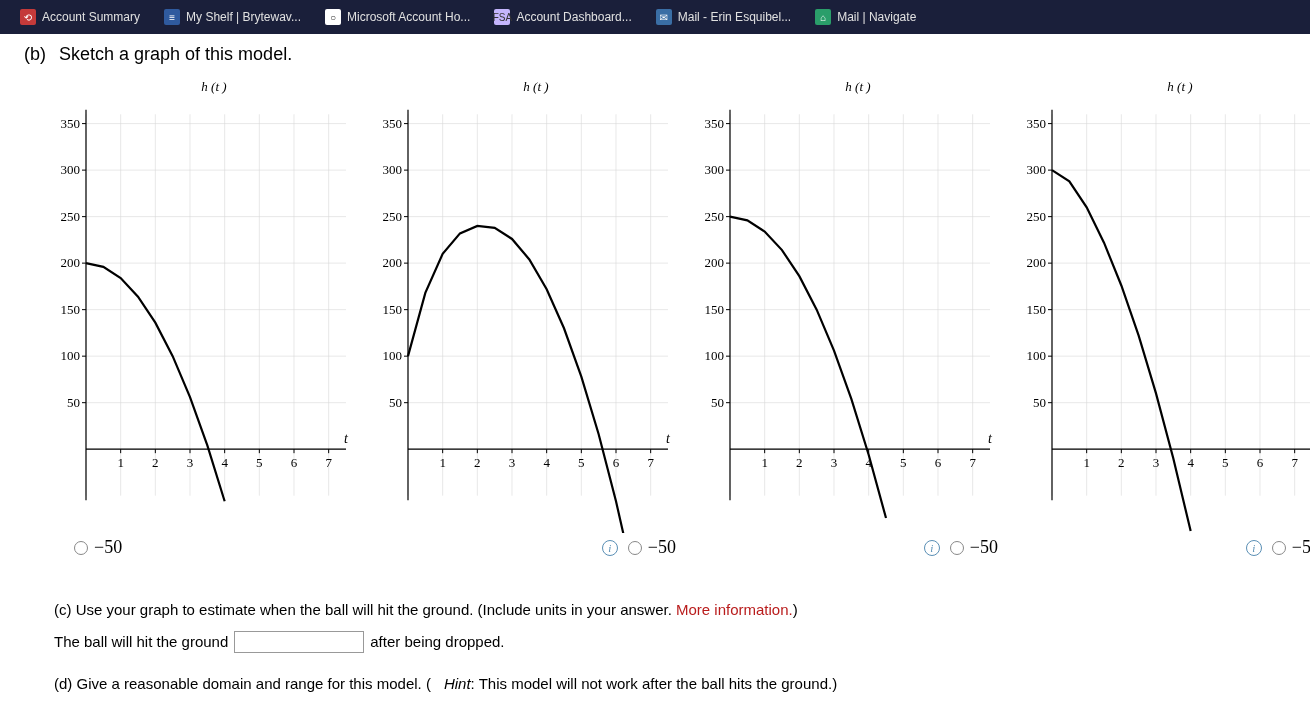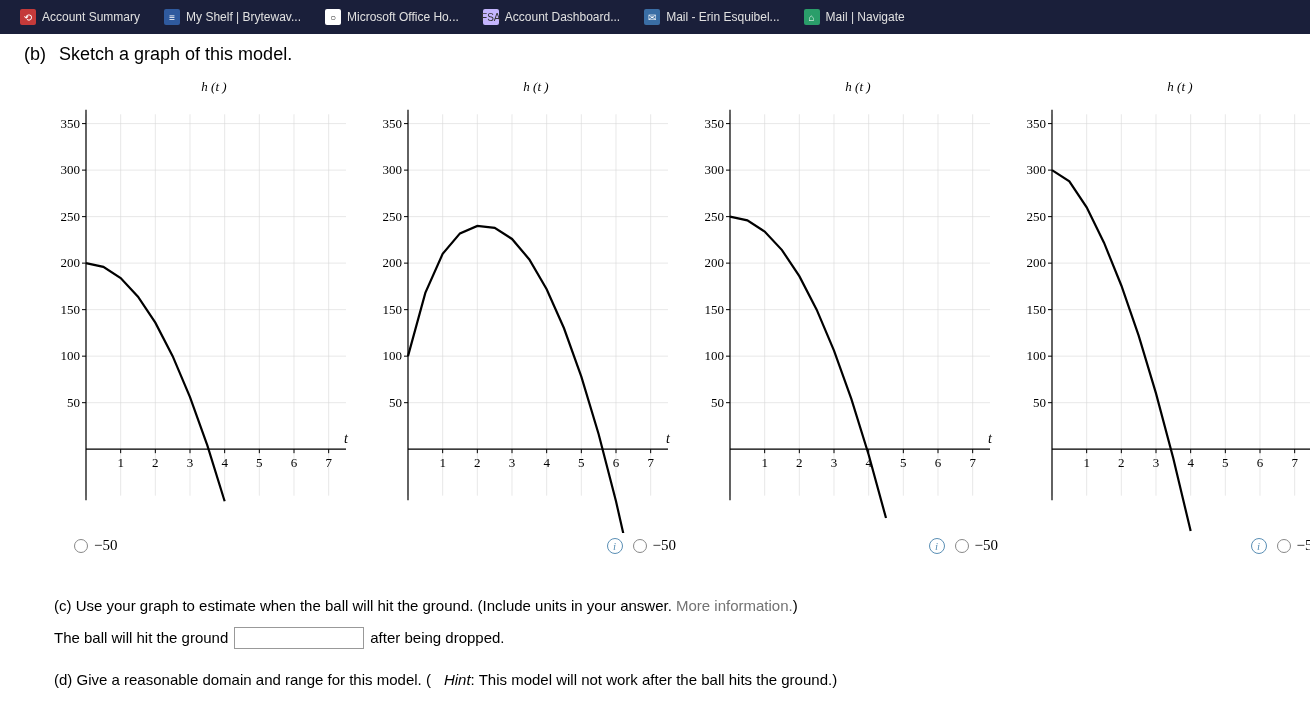--- a/index.html
+++ b/index.html
@@ -10,42 +10,42 @@
   .content { background: #fff; padding: 10px 40px 30px 24px; min-height: 676px; }
   .part-label { font-size: 18px; margin-bottom: 14px; }
   .part-label .pl { margin-right: 8px; }
   .charts-row { display: flex; gap: 12px; margin-left: 20px; margin-bottom: 40px; }
   .chart-wrap { position: relative; }
   .chart-title { font-style: italic; font-family: "Times New Roman", serif; font-size: 13px; text-align: center; margin-bottom: 2px; margin-left: 30px; }
   .chart-svg { display: block; }
   .radio-row { display: flex; align-items: center; gap: 6px; margin-top: 4px; margin-left: 30px; }
   .radio-circle { width: 14px; height: 14px; border: 1px solid #888; border-radius: 50%; background: #fff; }
   .info-icon { width: 16px; height: 16px; border: 1px solid #5a8fb5; border-radius: 50%; display: flex; align-items: center; justify-content: center; color: #5a8fb5; font-family: serif; font-style: italic; font-size: 11px; margin-left: auto; margin-right: 4px; }
-  .yneg { font-size: 15px; font-family: "Times New Roman", serif; }
+  .yneg { font-size: 18px; font-family: "Times New Roman", serif; }
   .part-c, .part-d { margin-left: 30px; margin-bottom: 18px; font-size: 15px; line-height: 1.6; }
-  .more-info { color: #737373; }
+  .more-info { color: #b91c1c; }
   .answer-line { margin-top: 8px; display: flex; align-items: center; gap: 6px; flex-wrap: wrap; }
   .blank-input { width: 130px; height: 22px; border: 1px solid #999; background: #fff; }
   .hint { font-style: italic; margin-left: 13px; }
 </style>
 </head>
 <body>
 
 <div class="browser-bar" id="tab-bar">
     <div class="tab">
       <div class="favicon" style="background: rgb(196, 58, 58); color: rgb(255, 255, 255);">⟲</div>
       <span>Account Summary</span>
     </div>
     <div class="tab">
       <div class="favicon" style="background: rgb(47, 90, 158); color: rgb(255, 255, 255);">≡</div>
       <span>My Shelf | Brytewav...</span>
     </div>
     <div class="tab">
       <div class="favicon" style="background: rgb(255, 255, 255); color: rgb(51, 51, 51);">○</div>
-      <span>Microsoft Office Ho...</span>
+      <span>Microsoft Account Ho...</span>
     </div>
     <div class="tab">
       <div class="favicon" style="background: #c4b5fd; color: rgb(51, 51, 51);">FSA</div>
       <span>Account Dashboard...</span>
     </div>
     <div class="tab">
       <div class="favicon" style="background: rgb(58, 110, 165); color: rgb(255, 255, 255);">✉</div>
       <span>Mail - Erin Esquibel...</span>
     </div>
     <div class="tab">

